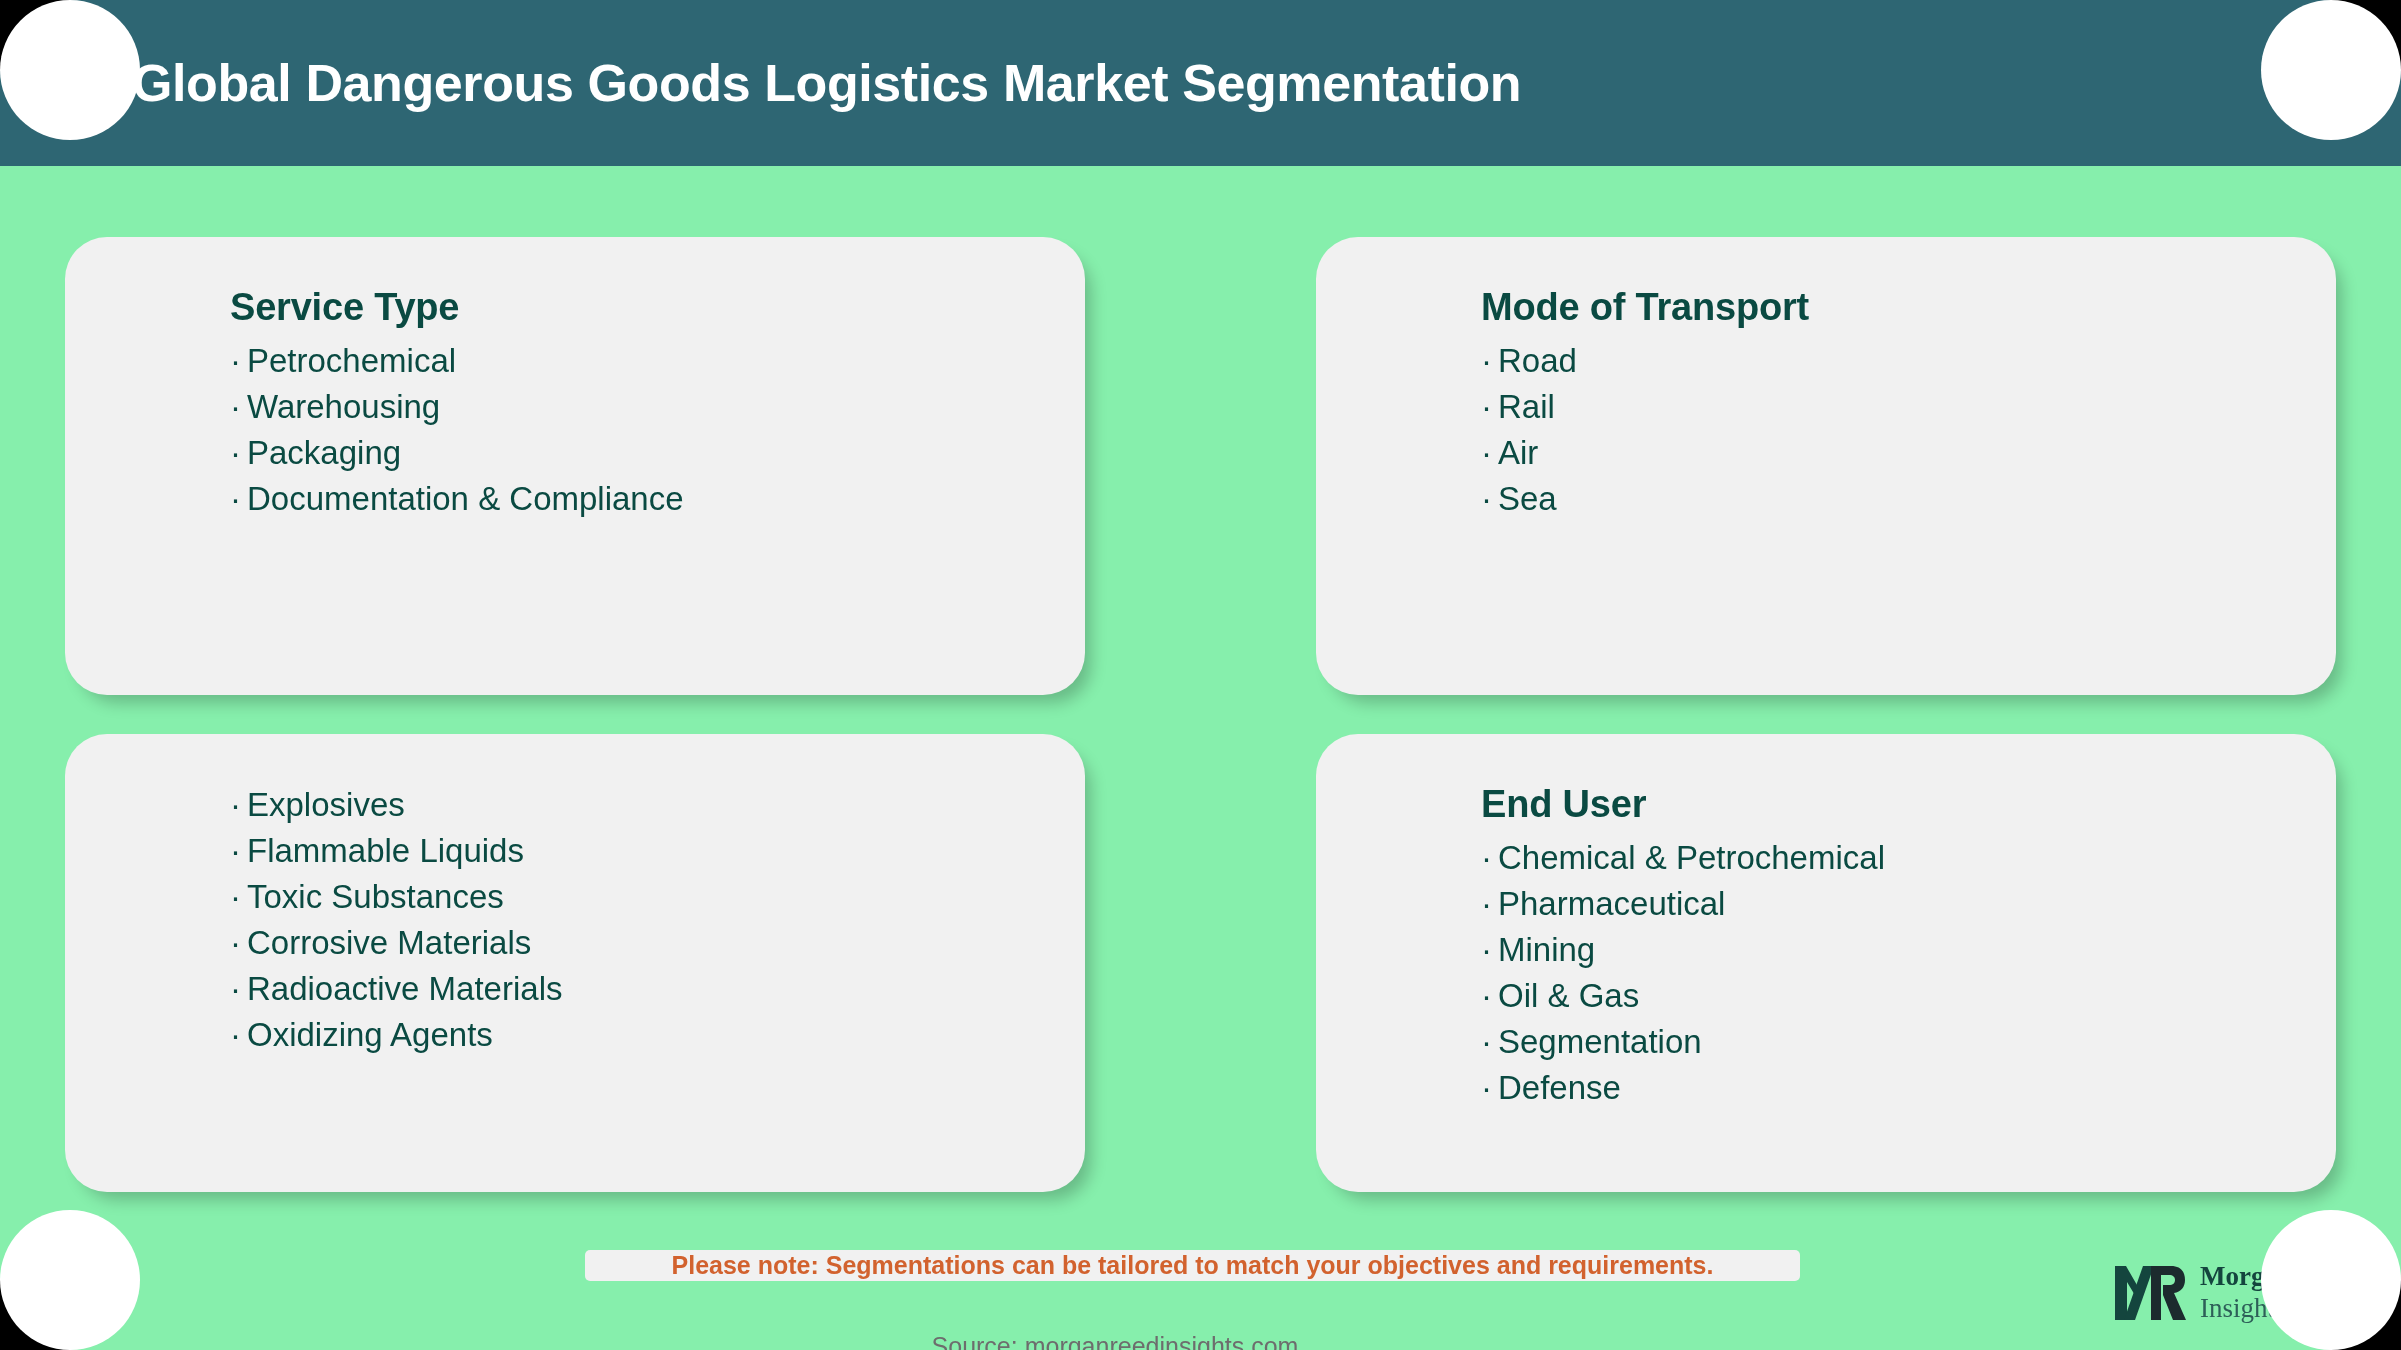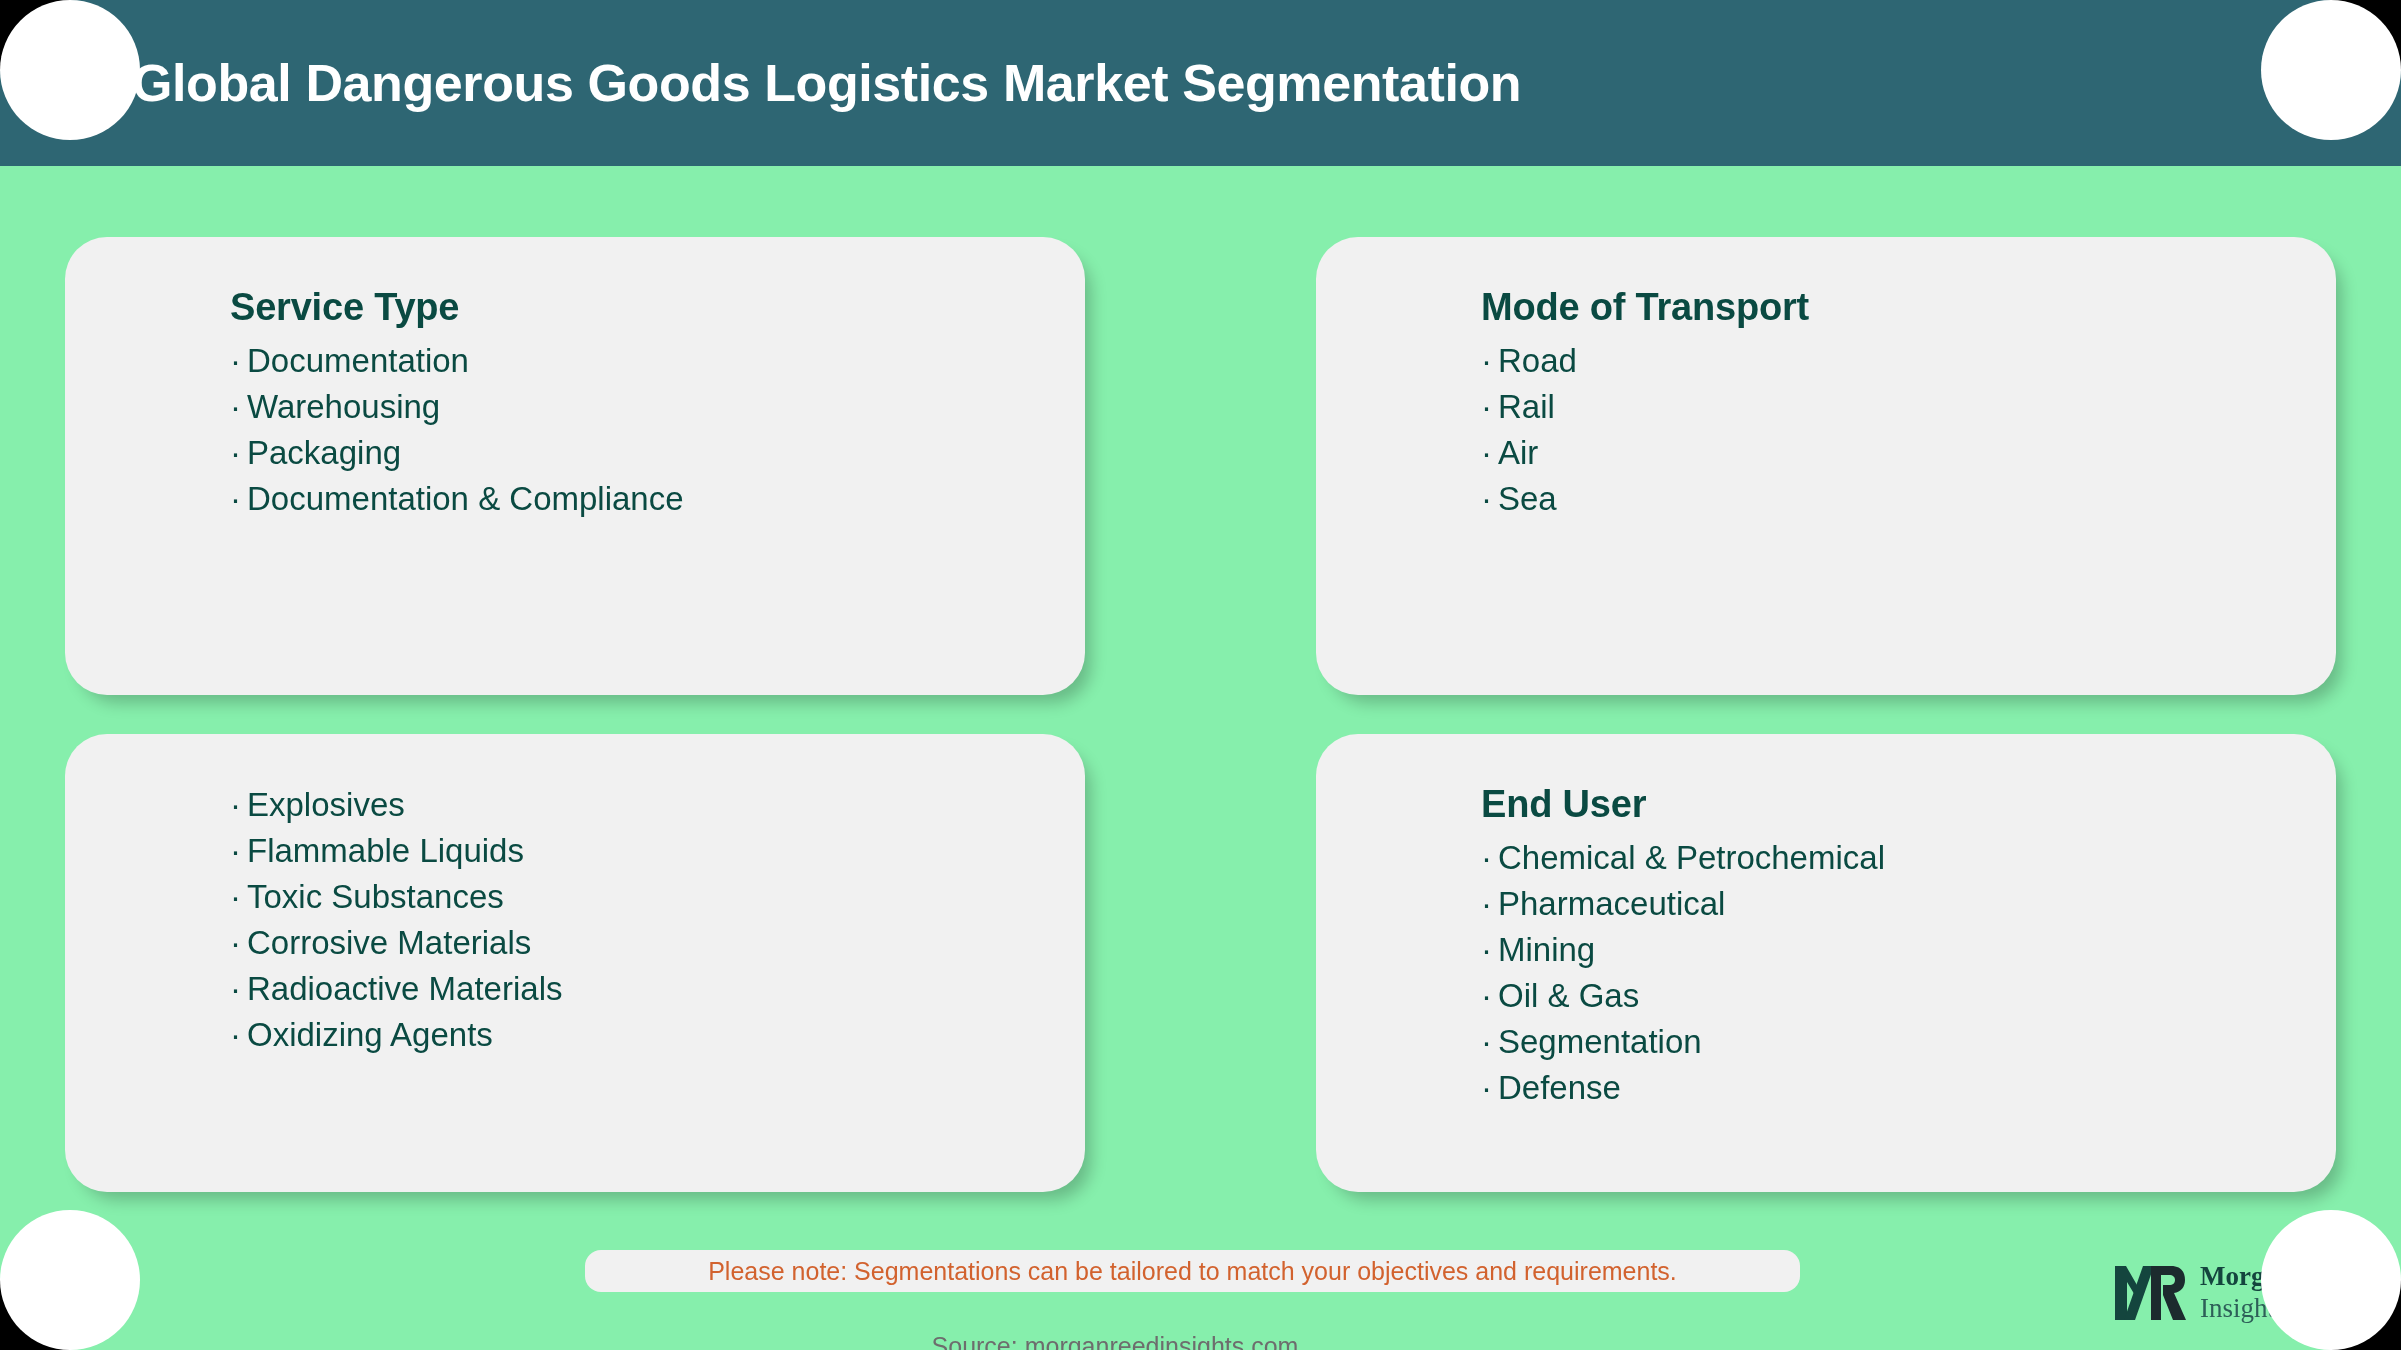--- a/index.html
+++ b/index.html
@@ -73,24 +73,24 @@
   .card-list li .bullet {
     display:inline-block;
     width:17px;
     color:#0a4a42;
   }
 
   
   #note-bar {
     position:absolute;
     left:585px; top:1250px;
-    width:1215px; height:42px;
+    width:1215px; height:31px;
     background:#f1f1f1;
-    border-radius:16px;
-    display:flex; align-items:center; justify-content:center;
+    border-radius:5px;
+    display:flex; align-items:center; justify-content:center;font-weight:bold;
   }
   #note-text {
     color:#d2622e;
     font-size:25px;
     line-height:1;
   }
   #source-text {
     position:absolute;
     left:0; top:1332px;
     width:2230px;
@@ -129,21 +129,21 @@
   <div id="header">
     <div id="header-title">Global Dangerous Goods Logistics Market Segmentation</div>
   </div>
 
   <div id="cards">
 
     <div class="card">
       <div class="card-inner">
         <div class="card-title">Service Type</div>
         <ul class="card-list">
-          <li><span class="bullet">·</span><span>Documentation</span></li>
+          <li><span class="bullet">·</span><span>Petrochemical</span></li>
           <li><span class="bullet">·</span><span>Warehousing</span></li>
           <li><span class="bullet">·</span><span>Packaging</span></li>
           <li><span class="bullet">·</span><span>Documentation &amp; Compliance</span></li>
         </ul>
       </div>
     </div>
 
     <div class="card">
       <div class="card-inner">
         <div class="card-title">Mode of Transport</div>

